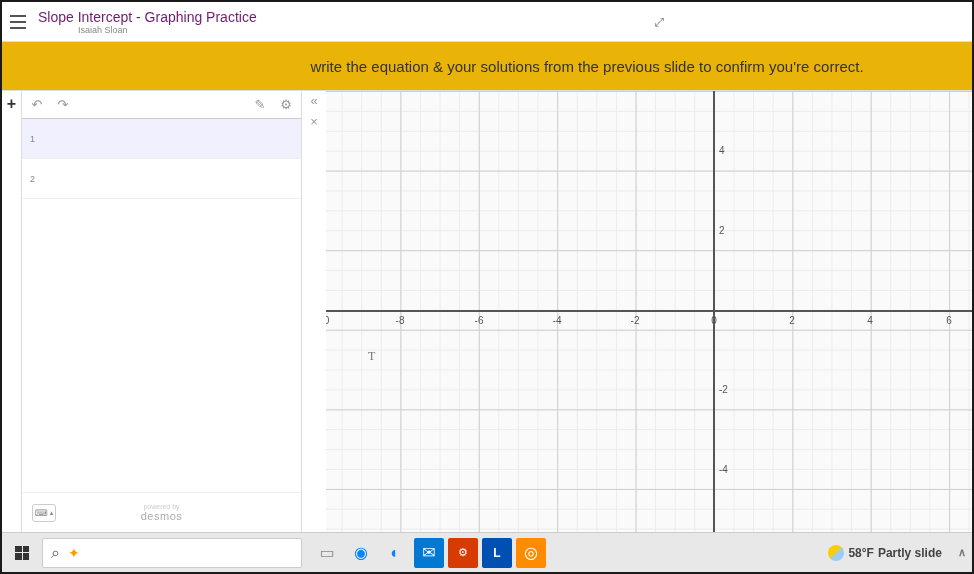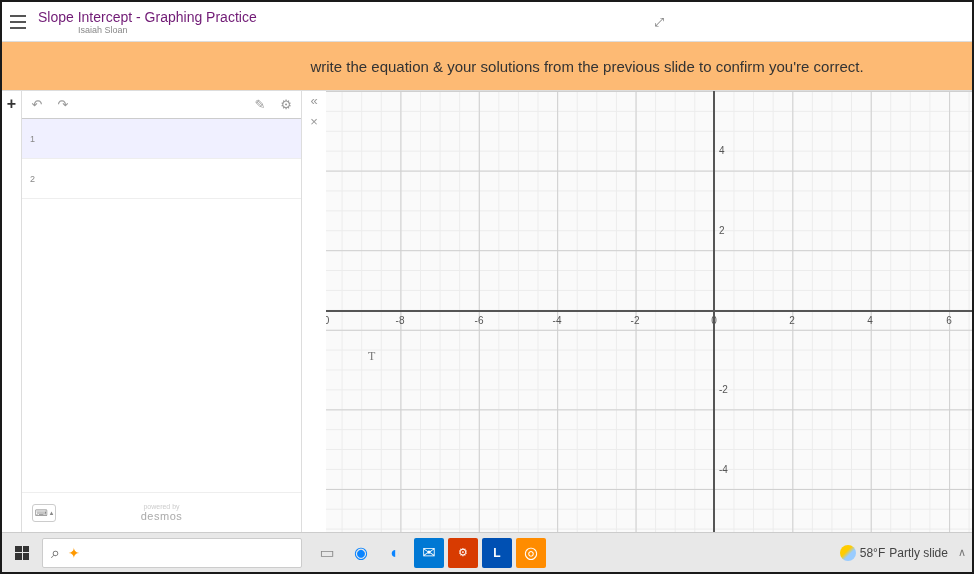--- a/index.html
+++ b/index.html
@@ -7,21 +7,21 @@
     .screen { width: 970px; height: 570px; margin: 2px; background: #f5f5f5; display: flex; flex-direction: column; }
     
     .header { height: 40px; background: #fff; border-bottom: 1px solid #ddd; display: flex; align-items: center; padding: 0 8px; gap: 12px; }
     .hamburger { width: 16px; height: 14px; display: flex; flex-direction: column; justify-content: space-between; cursor: pointer; }
     .hamburger span { height: 2px; background: #555; }
     .header-text { display: flex; flex-direction: column; }
     .title { font-size: 14px; color: #701a75; }
     .subtitle { font-size: 9px; color: #888; margin-left: 40px; }
     .fullscreen-btn { margin-left: auto; margin-right: 300px; font-size: 12px; color: #777; cursor: pointer; }
     
-    .instruction-bar { height: 48px; display: flex; align-items: center; justify-content: center; padding: 0 13px; background: #fdba74; }
+    .instruction-bar { height: 48px; display: flex; align-items: center; justify-content: center; padding: 0 13px; background: #eab308; }
     .instruction-bar .msg { font-size: 15px; color: #333; margin-left: 200px; }
     
     .main { flex: 1; display: flex; background: #fff; border-top: 1px solid #ddd; }
     
     .leftcol { width: 20px; border-right: 1px solid #ddd; display: flex; flex-direction: column; align-items: center; background: #fff; }
     .plus-btn { font-size: 16px; color: #333; padding: 4px 0; cursor: pointer; font-weight: bold; }
     
     .expressions { width: 280px; border-right: 1px solid #ddd; background: #fff; display: flex; flex-direction: column; position: relative; }
     .expr-toolbar { height: 28px; border-bottom: 1px solid #ccc; display: flex; align-items: center; justify-content: flex-end; gap: 8px; padding: 0 6px; }
     .tool-icon { width: 18px; height: 18px; display: flex; align-items: center; justify-content: center; color: #999; cursor: pointer; font-size: 13px; }
@@ -62,21 +62,21 @@
     
     .taskbar { height: 40px; background: #e8e8e8; border-top: 1px solid #ccc; display: flex; align-items: center; padding: 0 6px; gap: 6px; }
     .start-btn { width: 28px; height: 28px; display: flex; align-items: center; justify-content: center; font-size: 14px; color: #333; cursor: pointer; }
     .win-squares { width:14px; height:14px; display:grid; grid-template-columns:1fr 1fr; grid-template-rows:1fr 1fr; gap:1px; }
     .win-squares span { background:#333; }
     .searchbox { width: 260px; height: 30px; background: #fff; border: 1px solid #ccc; border-radius: 2px; display: flex; align-items: center; padding: 0 8px; gap: 8px; }
     .searchbox input { border: none; outline: none; flex: 1; font-size: 13px; color: #555; background: transparent; }
     .task-icons { display: flex; align-items: center; gap: 4px; margin-left: 4px; }
     .task-ic { width: 30px; height: 30px; display: flex; align-items: center; justify-content: center; border-radius: 2px; cursor: pointer; font-size: 16px; }
     .task-ic.active { background: #fff; }
-    .sys-tray { margin-left: auto; display: flex; align-items: center; gap: 10px; font-size: 12px; color: #444; }
+    .sys-tray { margin-left: auto; display: flex; align-items: center; gap: 16px; font-size: 12px; color: #444; font-weight: bold; }
     .weather { display: flex; align-items: center; gap: 4px; }
     .weather-ic { width: 16px; height: 16px; border-radius: 50%; background: linear-gradient(135deg,#fc0 40%,#9cf 60%); position:relative; }
     .chev { font-size: 11px; color: #777; }
     
     .sparkle { font-size: 14px; }
   </style>
 </head>
 <body>
 
 <div class="screen">

